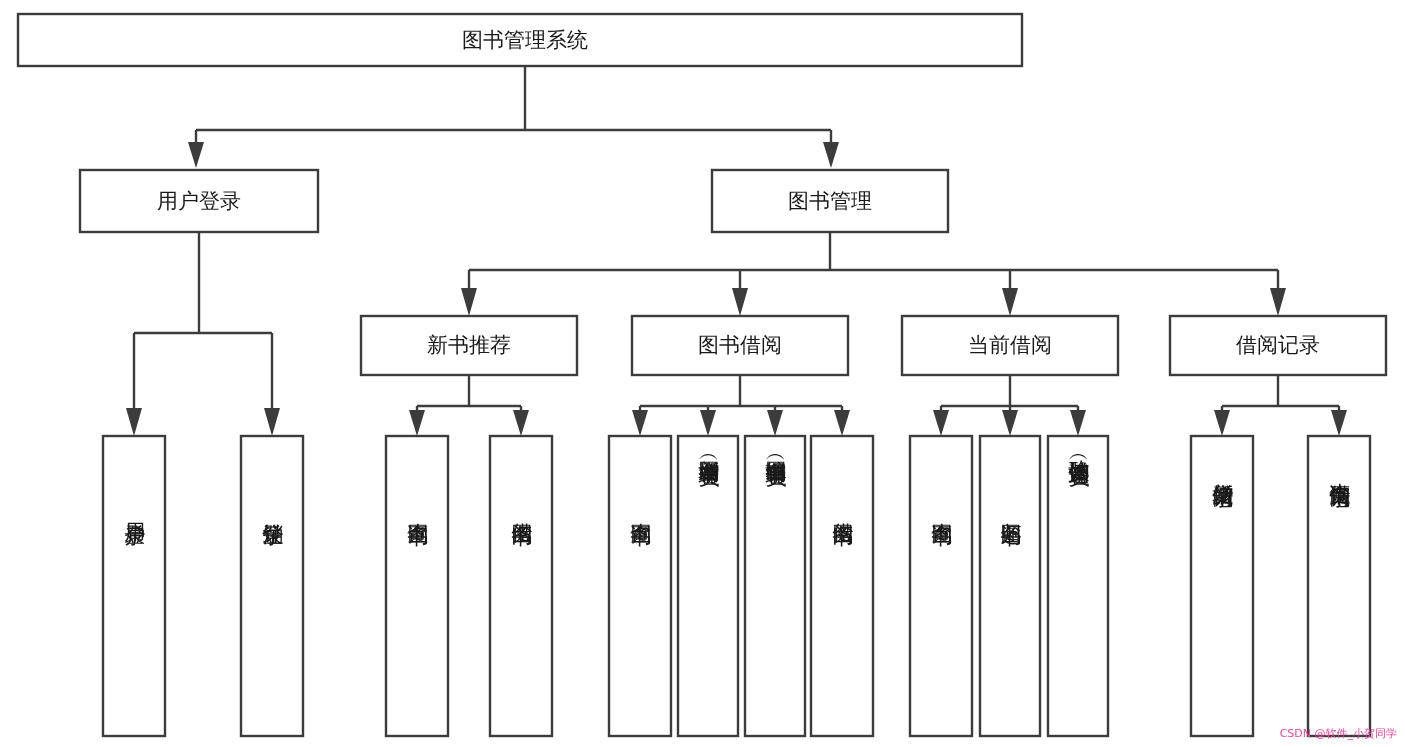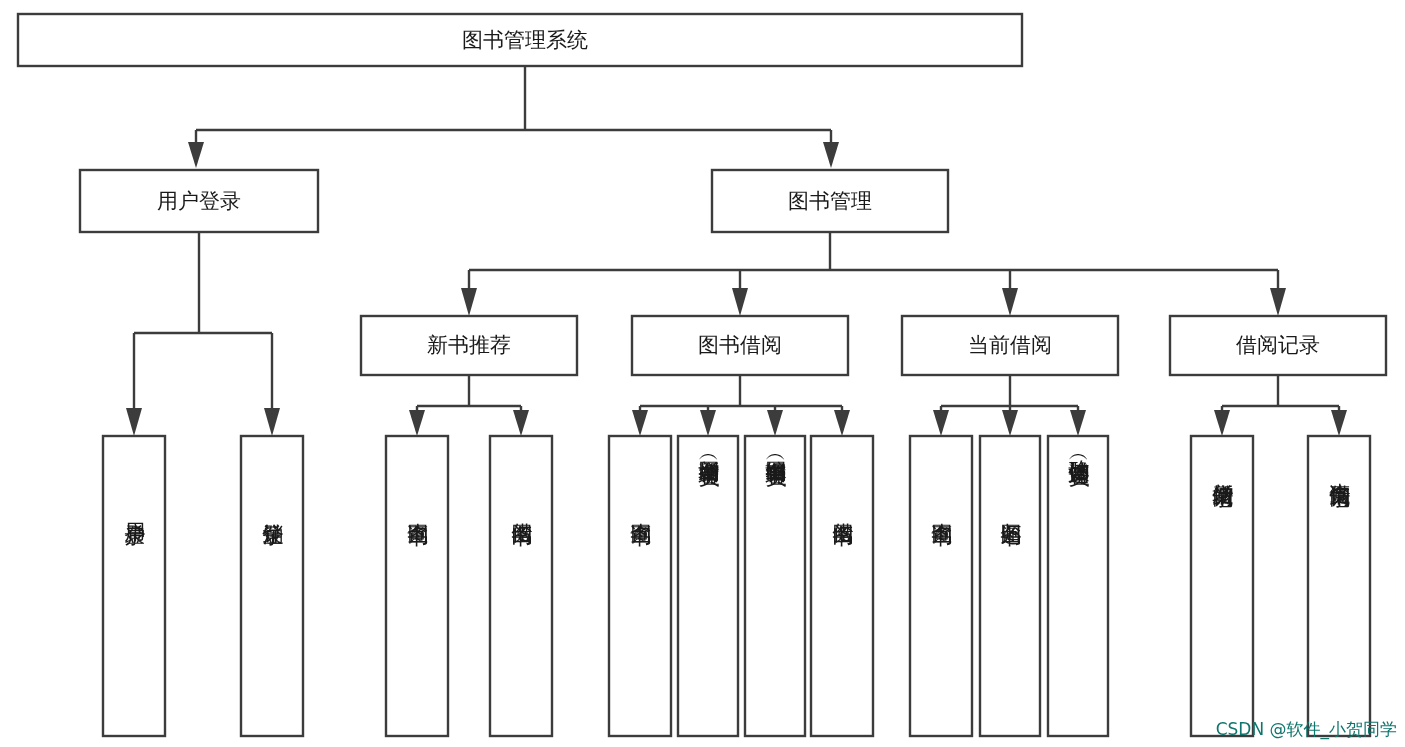--- a/index.html
+++ b/index.html
@@ -61,22 +61,22 @@
     text-align: center;
     white-space: nowrap;
     transform: translateX(-50%);
     pointer-events: none;
   }
   .watermark {
     position: absolute;
     right: 8px;
     bottom: 6px;
     font-family: "DejaVu Sans", "Liberation Sans", sans-serif;
-    font-size: 17px;
-    color: #0f766e;
+    font-size: 11px;
+    color: #ec4899;
     white-space: nowrap;
     margin-left: 43px;
   }
 </style>
 </head>
 <body>
 
 <div id="diagram-root">
 
   <svg id="flow" viewBox="0 0 1405 747">

